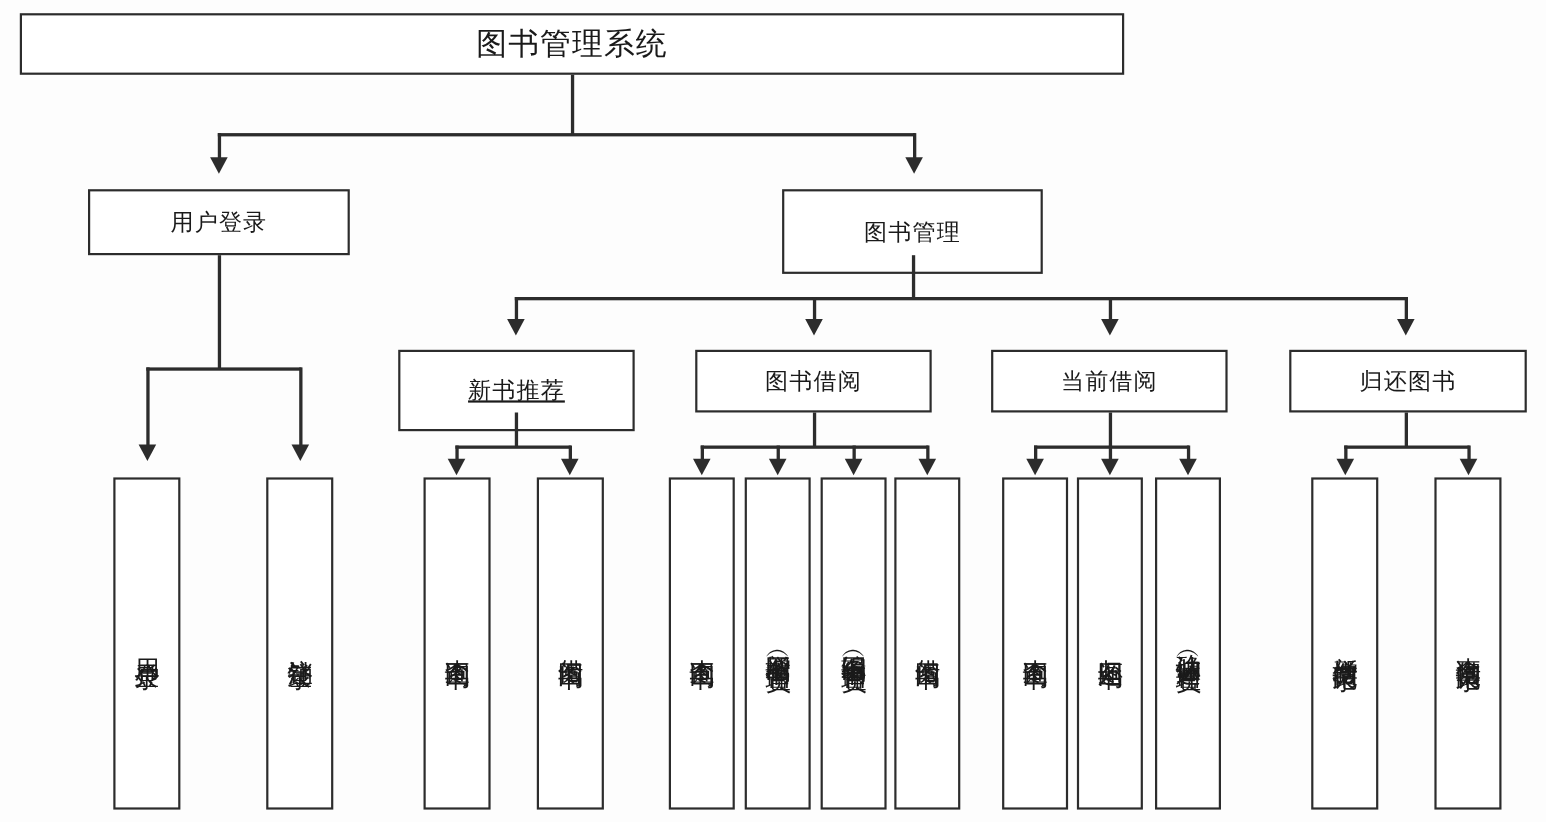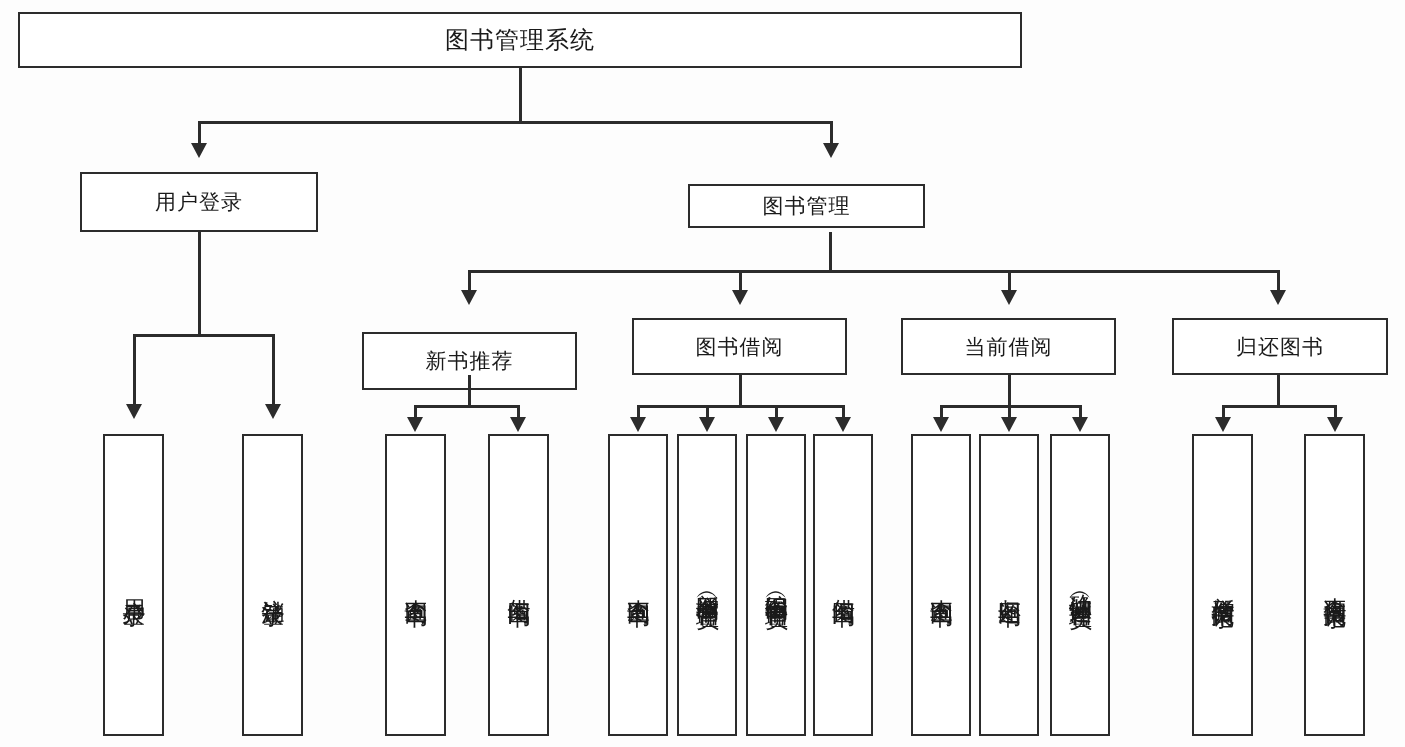--- a/index.html
+++ b/index.html
@@ -17,21 +17,21 @@
     position:absolute;
     box-sizing:border-box;
     background:#ffffff;
     border:2.5px solid #2c2c2c;
     display:flex;
     align-items:center;
     justify-content:center;
     color:#1a1a1a;
   }
   .node.horiz{font-size:21px;letter-spacing:1px;}
-  .node.root{font-size:24px;}
+  .node.root{font-size:28px;}
 
   
   .node.vert{
     writing-mode:vertical-rl;
     text-orientation:upright;
     font-size:23px;
     line-height:1.12;
     letter-spacing:2px;
     padding:6px 0;
     text-align:center;
@@ -80,21 +80,21 @@
   <div class="ln hln" style="left:198px;top:121px;width:634px;"></div>
 
   <div class="ln vln" style="left:198px;top:121px;height:24px;"></div>
   <div class="arrow" style="left:191px;top:143px;"></div>
   <div class="ln vln" style="left:830px;top:121px;height:24px;"></div>
   <div class="arrow" style="left:823px;top:143px;"></div>
 
   <div class="node horiz" style="left:80px;top:172px;width:238px;height:60px;">
     <span>用户登录</span>
   </div>
-  <div class="node horiz" style="left:688px;top:172px;width:237px;height:44px;margin-top:12px;">
+  <div class="node horiz" style="left:711px;top:172px;width:237px;height:77px;">
     <span>图书管理</span>
   </div>
 
   <div class="ln vln" style="left:198px;top:232px;height:104px;"></div>
   <div class="ln hln" style="left:133px;top:334px;width:141px;"></div>
   <div class="ln vln" style="left:133px;top:334px;height:72px;"></div>
   <div class="arrow" style="left:126px;top:404px;"></div>
   <div class="ln vln" style="left:272px;top:334px;height:72px;"></div>
   <div class="arrow" style="left:265px;top:404px;"></div>
 
@@ -102,21 +102,21 @@
   <div class="ln hln" style="left:468px;top:270px;width:811px;"></div>
   <div class="ln vln" style="left:468px;top:270px;height:22px;"></div>
   <div class="arrow" style="left:461px;top:290px;"></div>
   <div class="ln vln" style="left:739px;top:270px;height:22px;"></div>
   <div class="arrow" style="left:732px;top:290px;"></div>
   <div class="ln vln" style="left:1008px;top:270px;height:22px;"></div>
   <div class="arrow" style="left:1001px;top:290px;"></div>
   <div class="ln vln" style="left:1277px;top:270px;height:22px;"></div>
   <div class="arrow" style="left:1270px;top:290px;"></div>
 
-  <div class="node horiz" style="left:362px;top:332px;width:215px;height:58px;">
+  <div class="node horiz" style="left:362px;top:318px;width:215px;height:74px;text-decoration:underline;">
     <span>新书推荐</span>
   </div>
   <div class="node horiz" style="left:632px;top:318px;width:215px;height:57px;">
     <span>图书借阅</span>
   </div>
   <div class="node horiz" style="left:901px;top:318px;width:215px;height:57px;">
     <span>当前借阅</span>
   </div>
   <div class="node horiz" style="left:1172px;top:318px;width:216px;height:57px;">
     <span>归还图书</span>

